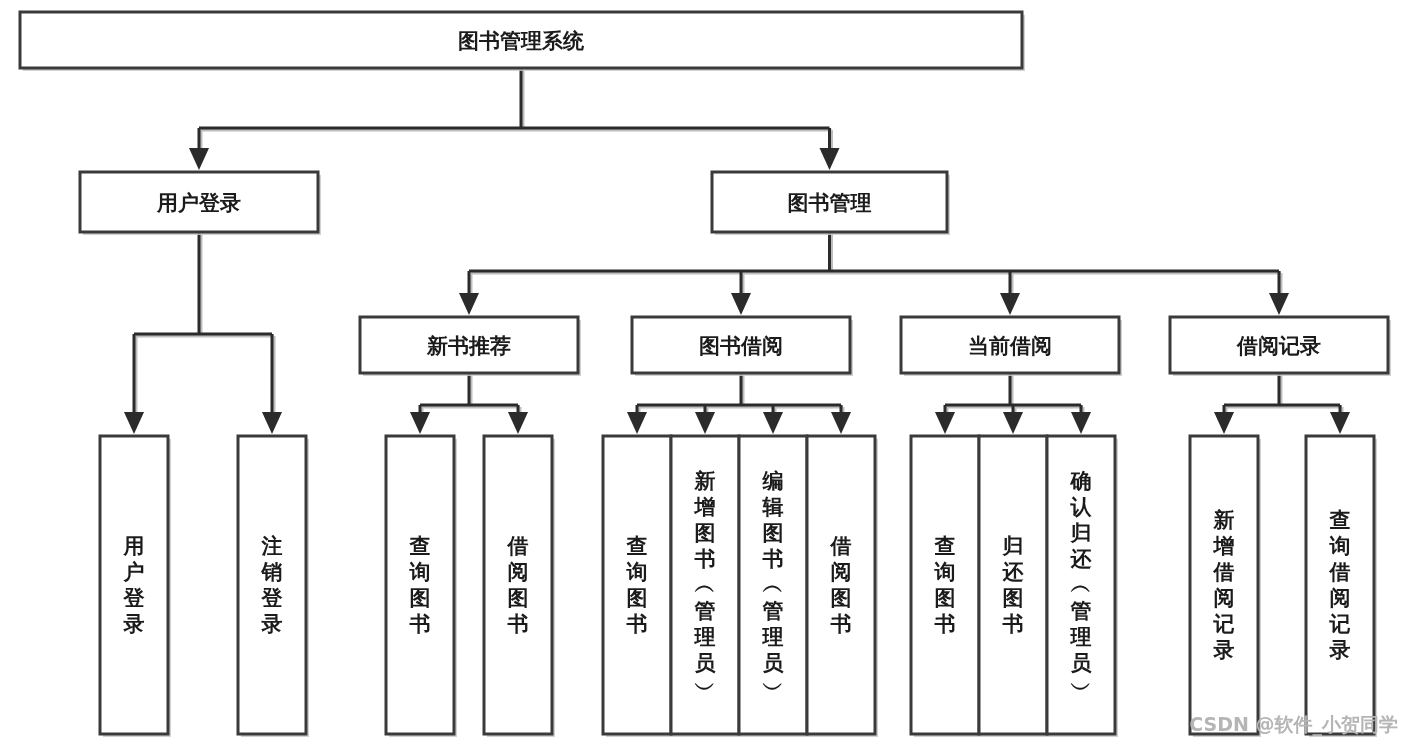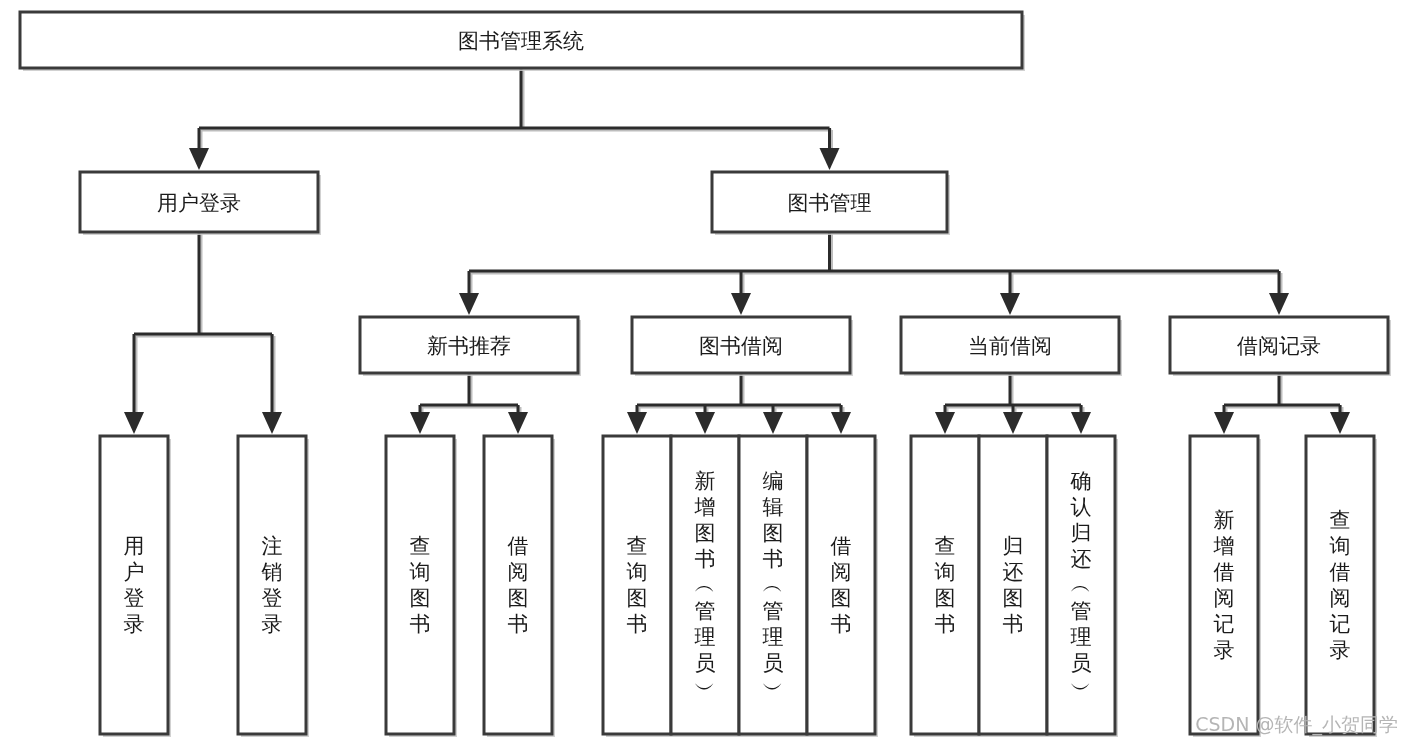--- a/index.html
+++ b/index.html
@@ -14,20 +14,21 @@
     position: relative;
     overflow: hidden;
     font-family: "DejaVu Sans", "Liberation Sans", sans-serif;
   }
   #diagram-root {
     position: absolute;
     left: 0;
     top: 0;
     width: 1405px;
     height: 747px;
+    font-weight: bold;
   }
   svg.diagram-canvas {
     display: block;
     width: 1405px;
     height: 747px;
     background: #ffffff;
   }
   .node-box {
     fill: #ffffff;
     stroke: #3a3a3a;

